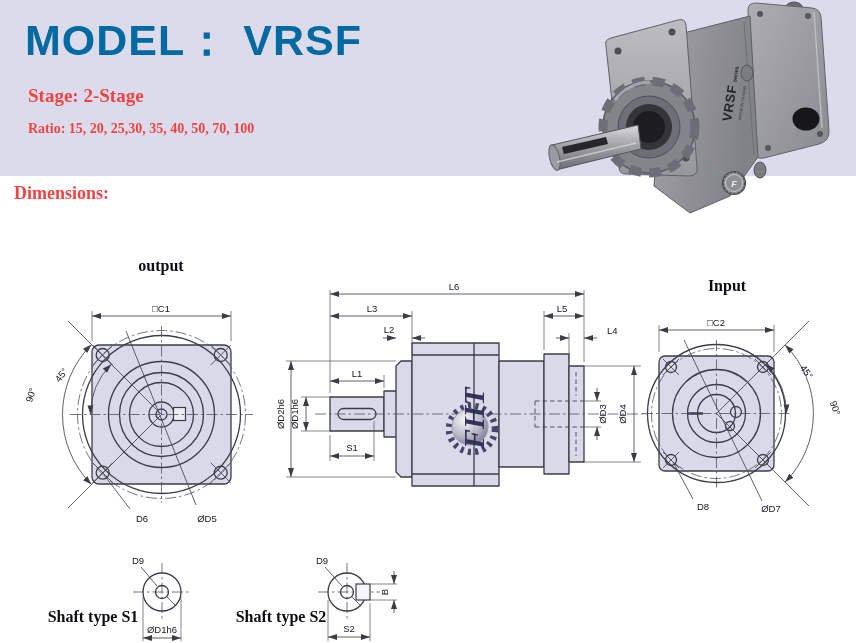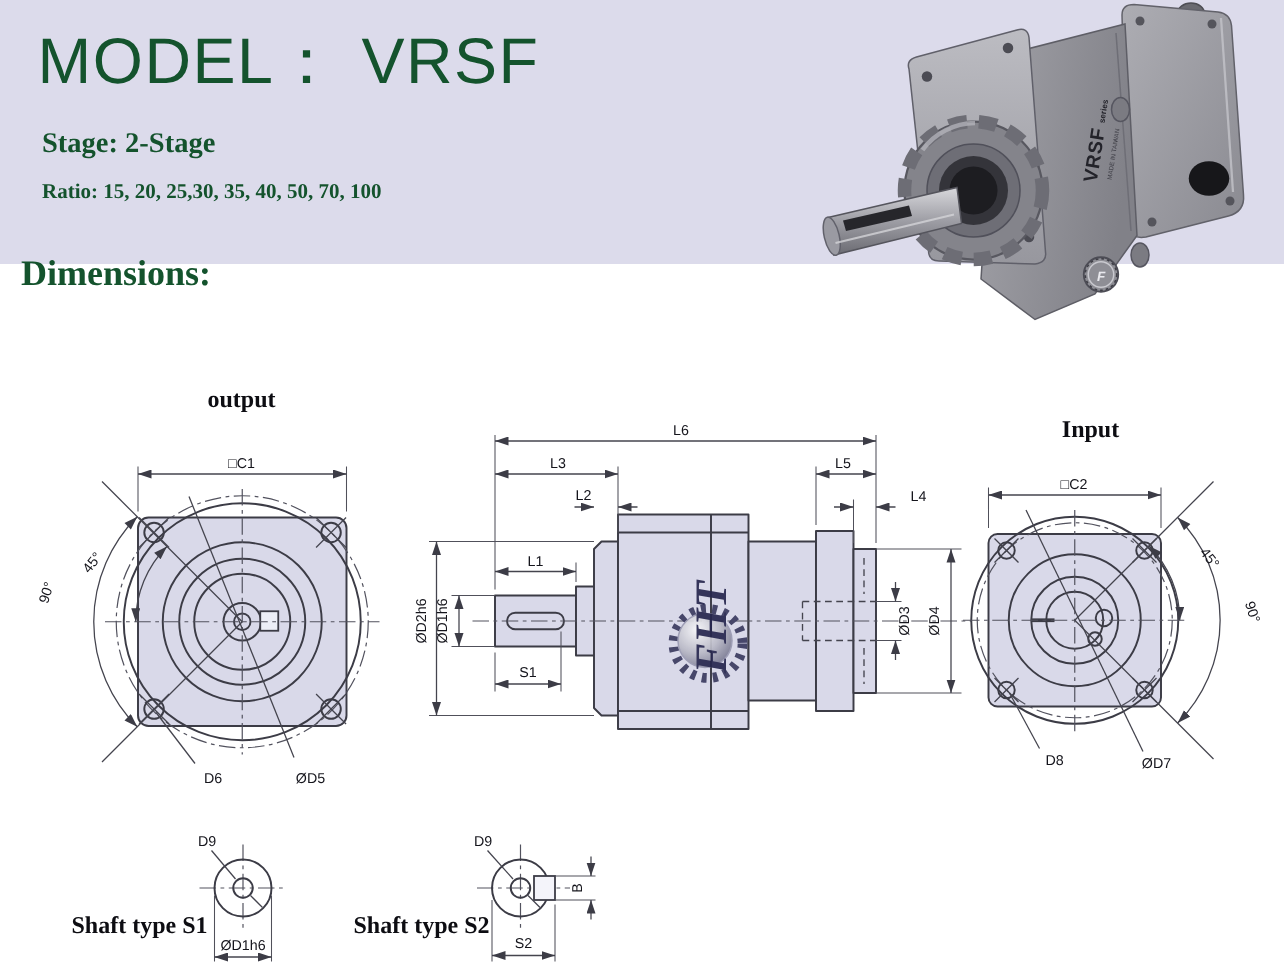--- a/index.html
+++ b/index.html
@@ -1,25 +1,25 @@
 <!DOCTYPE html>
 <html><head>
 <meta charset="utf-8">
 <style>
   html,body{margin:0;padding:0}
   body{width:856px;height:643px;position:relative;background:#ffffff;
        font-family:"Liberation Sans",sans-serif;overflow:hidden}
   .band{position:absolute;left:0;top:0;width:856px;height:176px;background:#dcdbeb}
-  .title{position:absolute;left:25px;top:12px;font-size:43px;font-weight:normal;
-         color:#14532d;letter-spacing:1px;white-space:nowrap}
+  .title{position:absolute;left:25px;top:12px;font-size:43px;font-weight:bold;
+         color:#0369a1;letter-spacing:1px;white-space:nowrap}
   .title .val{margin-left:14px}
-  .serif{font-family:"Liberation Serif",serif;font-weight:bold;color:#14532d}
+  .serif{font-family:"Liberation Serif",serif;font-weight:bold;color:#ef4444}
   .stage{position:absolute;left:28px;top:85px;font-size:19px}
   .ratio{position:absolute;left:28px;top:121px;font-size:14px}
-  .dimlbl{position:absolute;left:14px;top:170px;font-size:24px}
+  .dimlbl{position:absolute;left:14px;top:183px;font-size:18px}
   svg{position:absolute}
   #draw{left:0;top:220px}
   #photo{left:540px;top:0}
   
   .ln{fill:none;stroke:#3c3c46;stroke-width:1.3;stroke-linejoin:round}
   .lf{fill:#d9d9e9;stroke:#3c3c46;stroke-width:1.3;stroke-linejoin:round}
   .cl{fill:none;stroke:#52525e;stroke-width:0.8;stroke-dasharray:11 3 2.5 3}
   .hid{fill:none;stroke:#44444e;stroke-width:0.9;stroke-dasharray:4.5 3}
   .dim{fill:none;stroke:#44444e;stroke-width:0.85}
   .d2{marker-start:url(#as);marker-end:url(#ae)}

